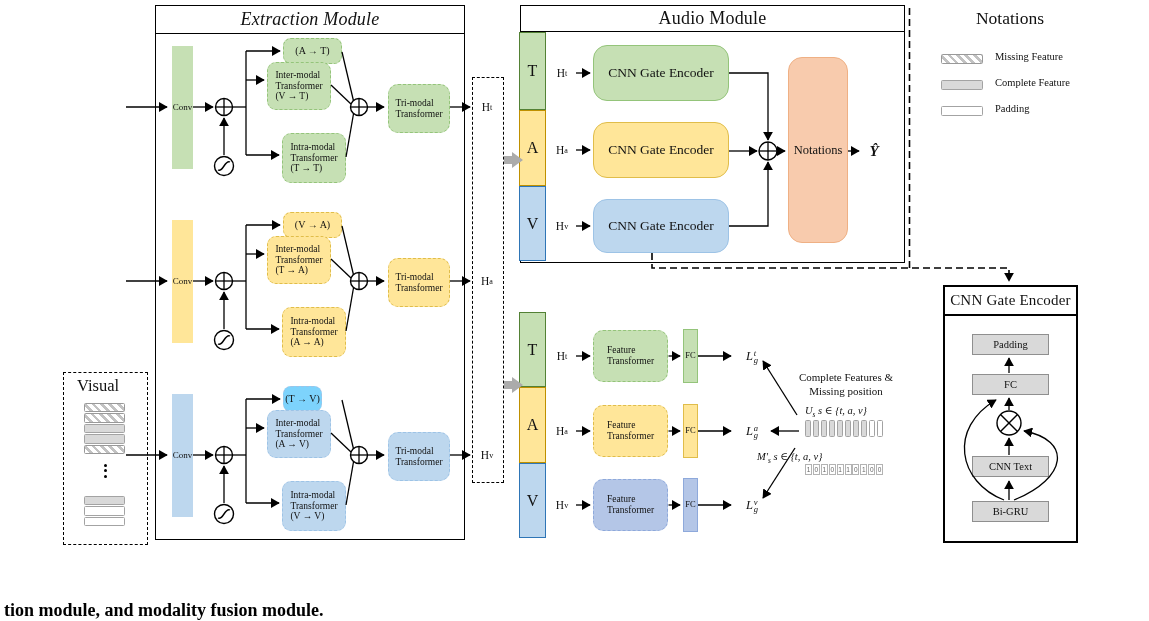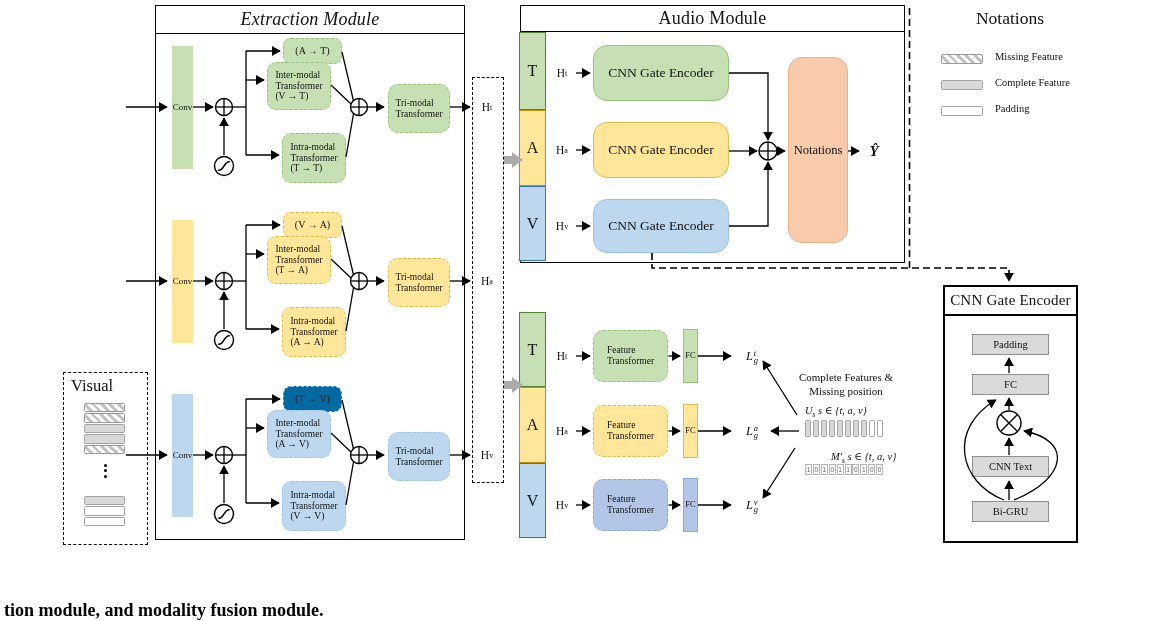--- a/index.html
+++ b/index.html
@@ -163,21 +163,21 @@
       <div class="abs bar-complete" style="left:8px;top:0;width:6.2px;height:17px;"></div>
       <div class="abs bar-complete" style="left:16px;top:0;width:6.2px;height:17px;"></div>
       <div class="abs bar-complete" style="left:24px;top:0;width:6.2px;height:17px;"></div>
       <div class="abs bar-complete" style="left:32px;top:0;width:6.2px;height:17px;"></div>
       <div class="abs bar-complete" style="left:40px;top:0;width:6.2px;height:17px;"></div>
       <div class="abs bar-complete" style="left:48px;top:0;width:6.2px;height:17px;"></div>
       <div class="abs bar-complete" style="left:56px;top:0;width:6.2px;height:17px;"></div>
       <div class="abs bar-padding" style="left:64px;top:0;width:6.2px;height:17px;"></div>
       <div class="abs bar-padding" style="left:72px;top:0;width:6.2px;height:17px;"></div>
     </div>
-  <div class="abs mathexpr z2" id="m-expr" style="left:831px;top:450px;width:110px;"><i>M′</i><sub>s</sub> <i>s ∈ {t, a, v}</i></div>
+  <div class="abs mathexpr z2" id="m-expr" style="left:757px;top:450px;width:110px;"><i>M′</i><sub>s</sub> <i>s ∈ {t, a, v}</i></div>
   <div class="abs z2" id="m-bits" style="left:805px;top:464px;width:90px;height:11px;">
       <div class="abs bit" style="left:0px;top:0;width:7px;height:10.5px;">1</div>
       <div class="abs bit" style="left:7.9px;top:0;width:7px;height:10.5px;">0</div>
       <div class="abs bit" style="left:15.8px;top:0;width:7px;height:10.5px;">1</div>
       <div class="abs bit" style="left:23.700000000000003px;top:0;width:7px;height:10.5px;">0</div>
       <div class="abs bit" style="left:31.6px;top:0;width:7px;height:10.5px;">1</div>
       <div class="abs bit" style="left:39.5px;top:0;width:7px;height:10.5px;">1</div>
       <div class="abs bit" style="left:47.400000000000006px;top:0;width:7px;height:10.5px;">0</div>
       <div class="abs bit" style="left:55.300000000000004px;top:0;width:7px;height:10.5px;">1</div>
       <div class="abs bit" style="left:63.2px;top:0;width:7px;height:10.5px;">0</div>
@@ -198,21 +198,21 @@
       <div class="abs " style="left:65px;top:11px;width:140px;font-size:10.5px;">Missing Feature</div>
       <div class="abs bar-complete" style="left:11px;top:40px;width:42px;height:10px;"></div>
       <div class="abs " style="left:65px;top:37px;width:140px;font-size:10.5px;">Complete Feature</div>
       <div class="abs bar-padding" style="left:11px;top:66px;width:42px;height:10px;"></div>
       <div class="abs " style="left:65px;top:63px;width:140px;font-size:10.5px;">Padding</div>
     </div>
 
   <div class="abs caption z2" style="left:4px;top:597px;width:1142px;">tion module, and modality fusion module.</div>
 
     <div class="abs panel z1" style="left:63px;top:372px;width:85px;height:173px;">
-      <div class="abs plabel" style="left:7px;top:3px;">Visual</div>
+      <div class="abs plabel" style="left:13px;top:3px;">Visual</div>
       <div class="abs bar-missing" style="left:20px;top:30px;width:41px;height:9.4px;"></div>
       <div class="abs bar-missing" style="left:20px;top:40.4px;width:41px;height:9.4px;"></div>
       <div class="abs bar-complete" style="left:20px;top:50.8px;width:41px;height:9.4px;"></div>
       <div class="abs bar-complete" style="left:20px;top:61.2px;width:41px;height:9.4px;"></div>
       <div class="abs bar-missing" style="left:20px;top:71.6px;width:41px;height:9.4px;"></div>
       <div class="abs " style="left:38px;top:88px;width:6px;">
         <div class="dot"></div>
         <div class="dot"></div>
         <div class="dot"></div>
       </div>
@@ -236,21 +236,21 @@
     <div class="abs blk z2" style="left:267px;top:236px;width:64px;height:48px;background:#ffe699;border:1.3px dashed #e0bd4a;border-radius:9px;font-size:9.5px;">Inter-modal
 Transformer
 (T → A)</div>
     <div class="abs blk z2" style="left:282px;top:307px;width:64px;height:50px;background:#ffe699;border:1.3px dashed #e0bd4a;border-radius:9px;font-size:9.5px;">Intra-modal
 Transformer
 (A → A)</div>
     <div class="abs blk z2" style="left:388px;top:258px;width:62px;height:49px;background:#ffe699;border:1.3px dashed #e0bd4a;border-radius:10px;font-size:9.5px;">Tri-modal
 Transformer</div>
     <div class="abs hlab z2" style="left:473px;top:272px;width:28px;height:18px;">H<sub>a</sub></div>
     <div class="abs blk z2" style="left:172px;top:394px;width:21px;height:123px;background:#bdd7ee;font-size:9px;">Conv</div>
-    <div class="abs blk z2" style="left:283px;top:386px;width:59px;height:26px;background:#0369a1;border:1.3px dashed #9dc3e6;border-radius:8px;font-size:10px;">(T → V)</div>
+    <div class="abs blk z2" style="left:283px;top:386px;width:39px;height:26px;background:#7dd3fc;border:1.3px dashed #9dc3e6;border-radius:8px;font-size:10px;">(T → V)</div>
     <div class="abs blk z2" style="left:267px;top:410px;width:64px;height:48px;background:#bdd7ee;border:1.3px dashed #9dc3e6;border-radius:9px;font-size:9.5px;">Inter-modal
 Transformer
 (A → V)</div>
     <div class="abs blk z2" style="left:282px;top:481px;width:64px;height:50px;background:#bdd7ee;border:1.3px dashed #9dc3e6;border-radius:9px;font-size:9.5px;">Intra-modal
 Transformer
 (V → V)</div>
     <div class="abs blk z2" style="left:388px;top:432px;width:62px;height:49px;background:#bdd7ee;border:1.3px dashed #9dc3e6;border-radius:10px;font-size:9.5px;">Tri-modal
 Transformer</div>
     <div class="abs hlab z2" style="left:473px;top:446px;width:28px;height:18px;">H<sub>v</sub></div>
     <div class="abs blk z2" style="left:519px;top:32px;width:27px;height:78px;background:#c6e0b4;border:1.5px solid #538135;font-size:16px;">T</div>

